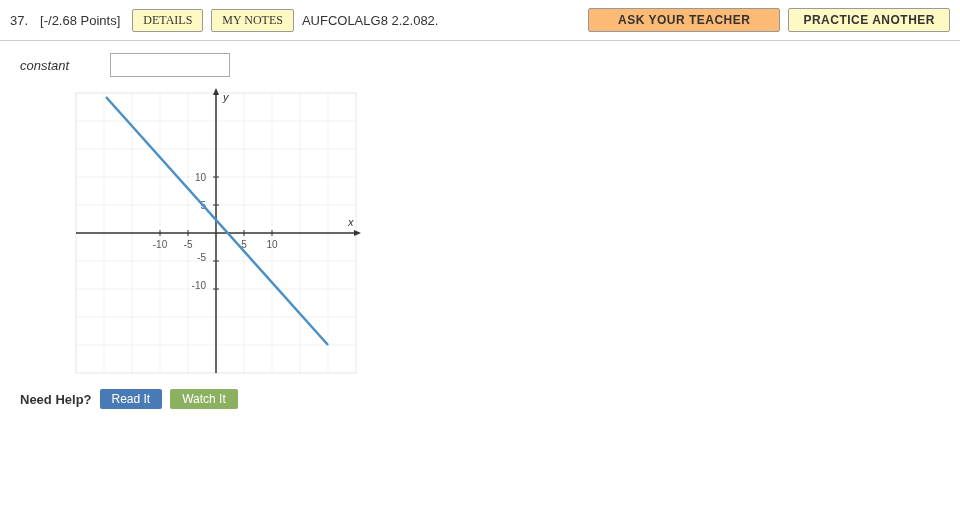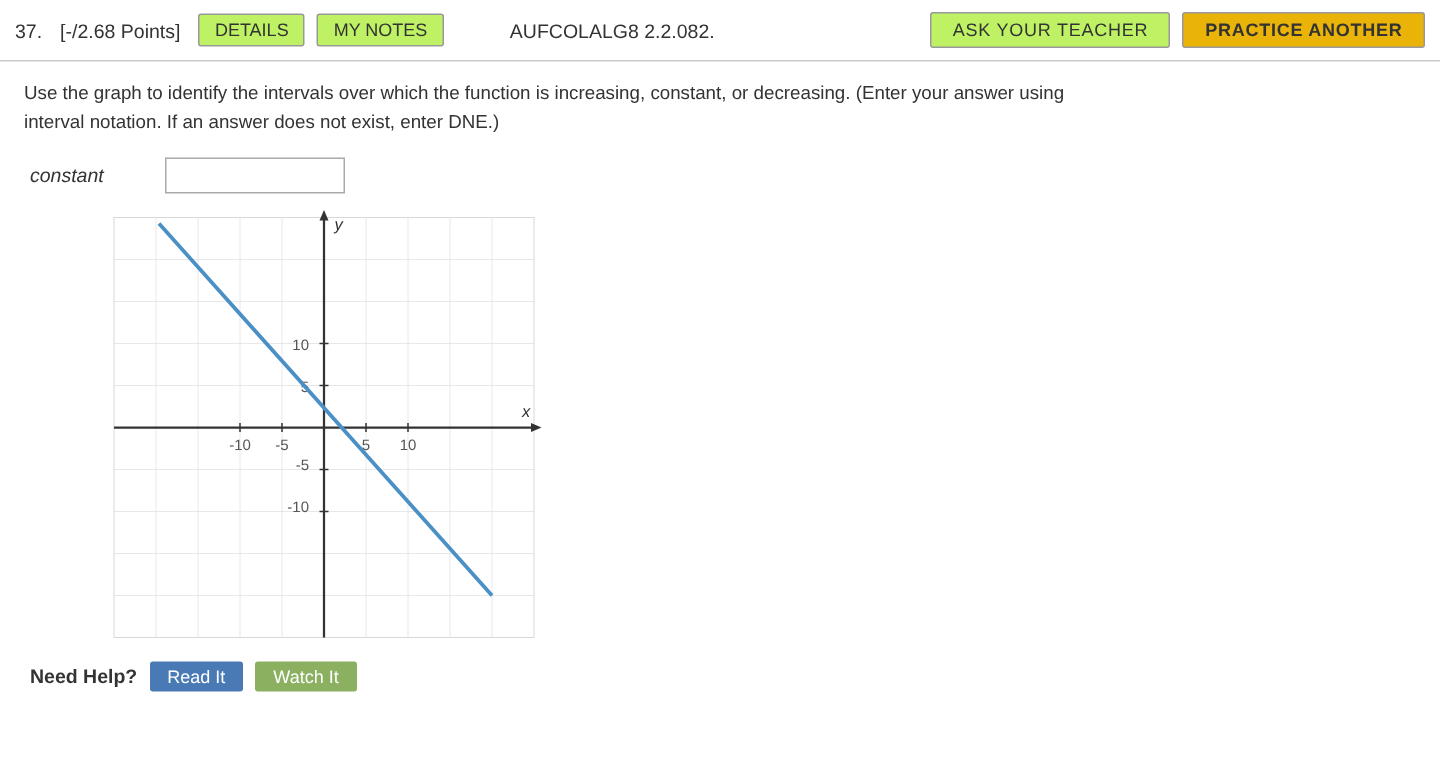--- a/index.html
+++ b/index.html
@@ -20,48 +20,48 @@
       border-bottom: 1px solid #ccc;
       gap: 8px;
     }
     .points-label {
       font-size: 13px;
       color: #333;
       margin-right: 4px;
     }
     .top-btn {
       border: 1px solid #999;
-      background: #bef264;
+      background: #fef9c3;
       padding: 3px 10px;
       font-size: 12px;
       cursor: pointer;
       border-radius: 2px;
       color: #333;
+      font-family: Liberation Serif, serif;
     }
     .course-label {
       font-size: 13px;
       color: #333;
       flex: 1;
-      margin-left: 36px;
     }
     .ask-teacher-btn {
       border: 1px solid #999;
-      background: #bef264;
-      padding: 4px 14px;
-      font-size: 12px;
-      cursor: pointer;
-      color: #333;
-      border-radius: 2px;
-      font-weight: normal;
+      background: #fdba74;
+      padding: 4px 29px;
+      font-size: 12px;
+      cursor: pointer;
+      color: #333;
+      border-radius: 2px;
+      font-weight: bold;
       text-transform: uppercase;
       letter-spacing: 0.5px;
     }
     .practice-btn {
       border: 1px solid #999;
-      background: #eab308;
+      background: #fef9c3;
       padding: 4px 14px;
       font-size: 12px;
       cursor: pointer;
       color: #333;
       border-radius: 2px;
       font-weight: bold;
       text-transform: uppercase;
       letter-spacing: 0.5px;
     }
 
@@ -158,21 +158,20 @@
   <span class="points-label">[-/2.68 Points]</span>
   <button class="top-btn">DETAILS</button>
   <button class="top-btn">MY NOTES</button>
   <span class="course-label">AUFCOLALG8 2.2.082.</span>
   <button class="ask-teacher-btn">ASK YOUR TEACHER</button>
   <button class="practice-btn">PRACTICE ANOTHER</button>
 </div>
 
 <div class="main-content">
 
-  <div class="question-text">Use the graph to identify the intervals over which the function is increasing, constant, or decreasing. (Enter your answer using interval notation. If an answer does not exist, enter DNE.)</div>
 
   <div class="answer-section">
     <div class="answer-row">
       <span class="answer-label">constant</span>
       <input class="answer-input" type="text" style="">
     </div>
   </div>
 
   <div class="graph-container">
     <svg width="280" height="280" style="overflow:visible;">

